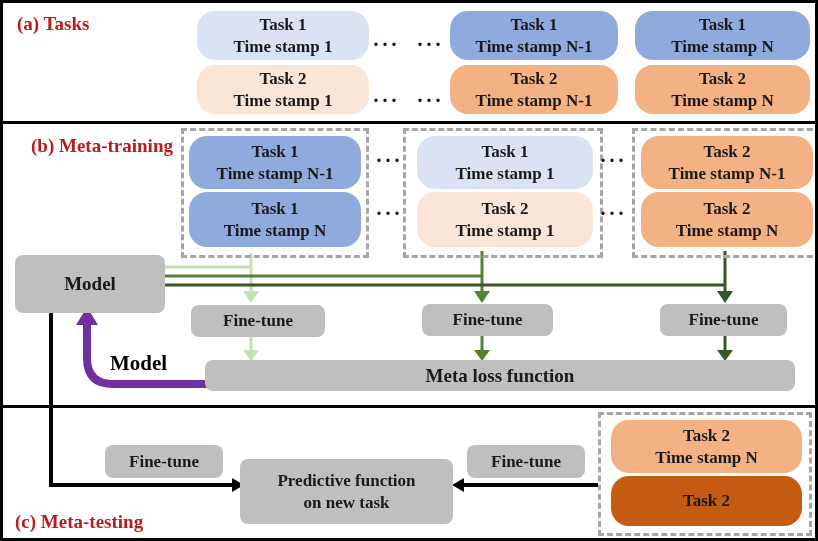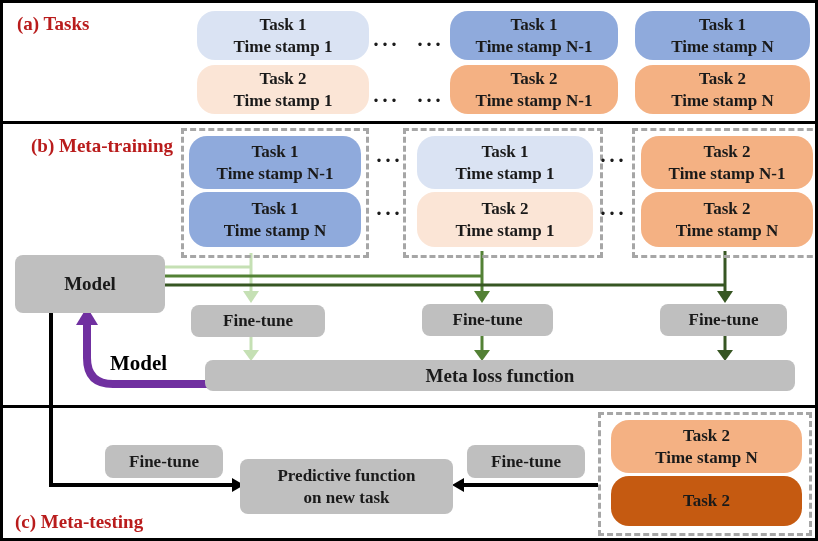--- a/index.html
+++ b/index.html
@@ -170,21 +170,21 @@
 
   <div class="gray-node" style="left:202px;top:357px;width:590px;height:31px;border-radius:8px;font-size:19px;">Meta loss function</div>
 
   <div class="update-label" style="left:107px;top:348px;">Model</div>
 
   <div class="section-label" style="left:12px;top:508px;">(c) Meta-testing</div>
 
   <div class="gray-node" style="left:102px;top:442px;width:118px;height:33px;border-radius:8px;">Fine-tune</div>
   <div class="gray-node" style="left:464px;top:442px;width:118px;height:33px;border-radius:8px;">Fine-tune</div>
 
-  <div class="gray-node" style="left:237px;top:456px;width:213px;height:55px;">
+  <div class="gray-node" style="left:237px;top:456px;width:213px;height:65px;">
     <span>Predictive function</span>
     <span>on new task</span>
   </div>
 
   <div class="dashed-group" style="left:595px;top:409px;width:208px;height:118px;">
     <div class="task-box orange" style="left:10px;right:7px;top:5px;height:53px;">
       <span>Task 2</span>
       <span>Time stamp N</span>
     </div>
     <div class="task-box orange-dark" style="left:10px;right:7px;top:61px;height:50px;">

